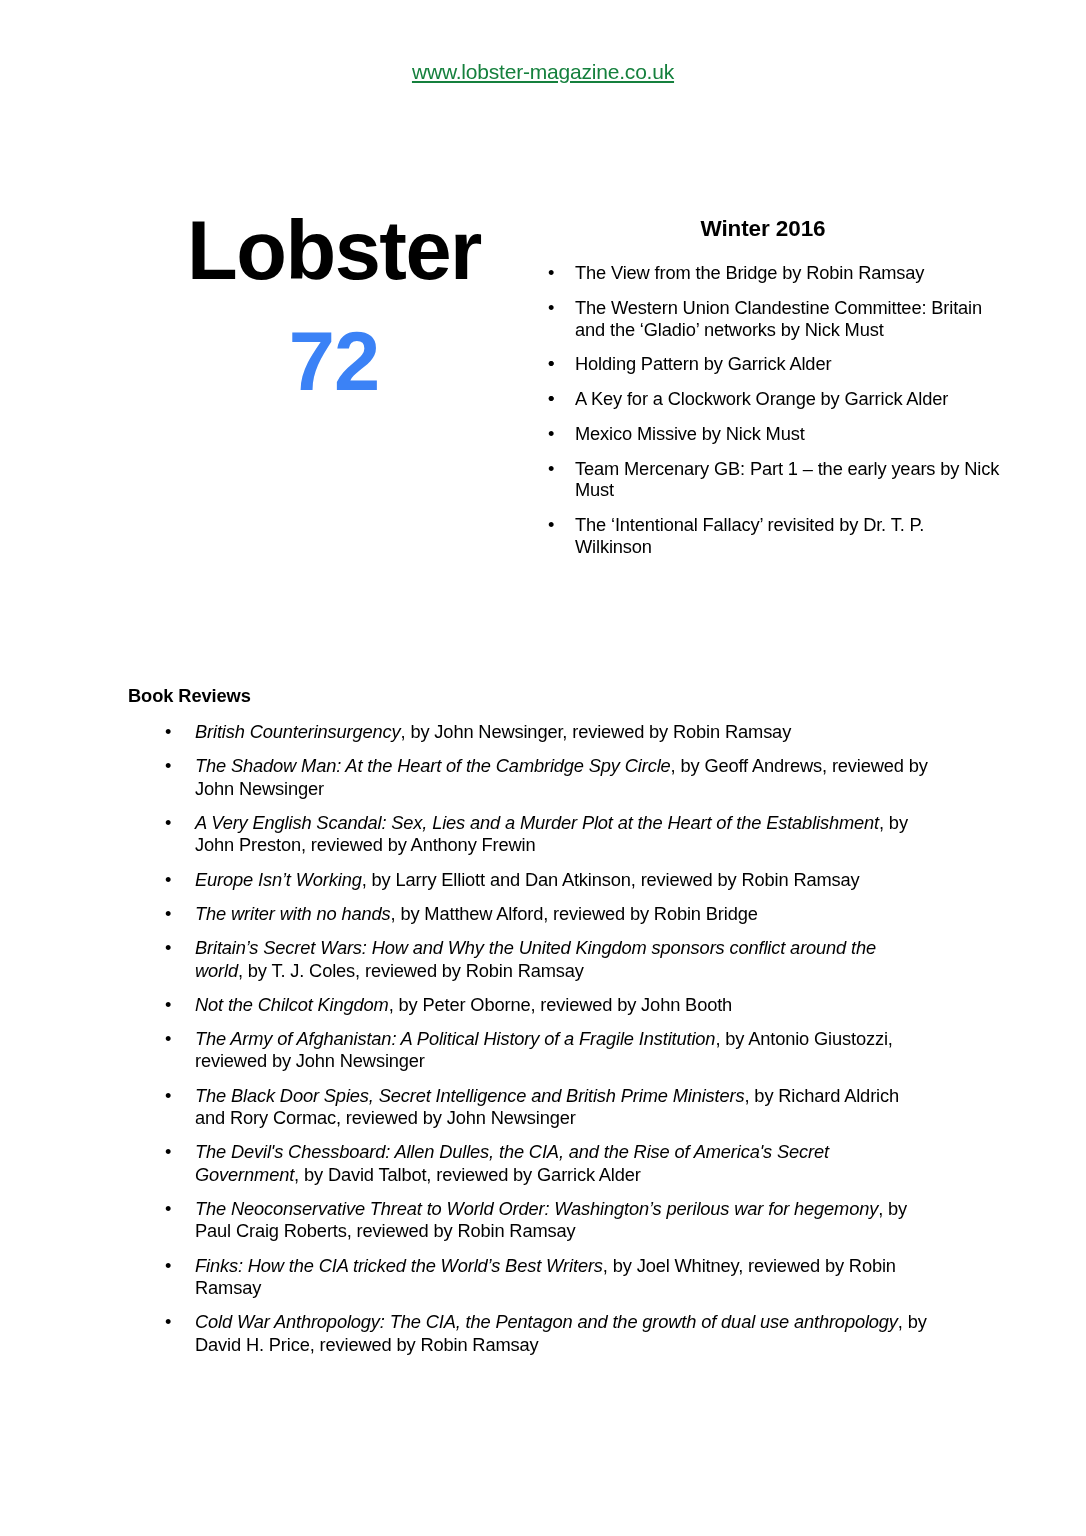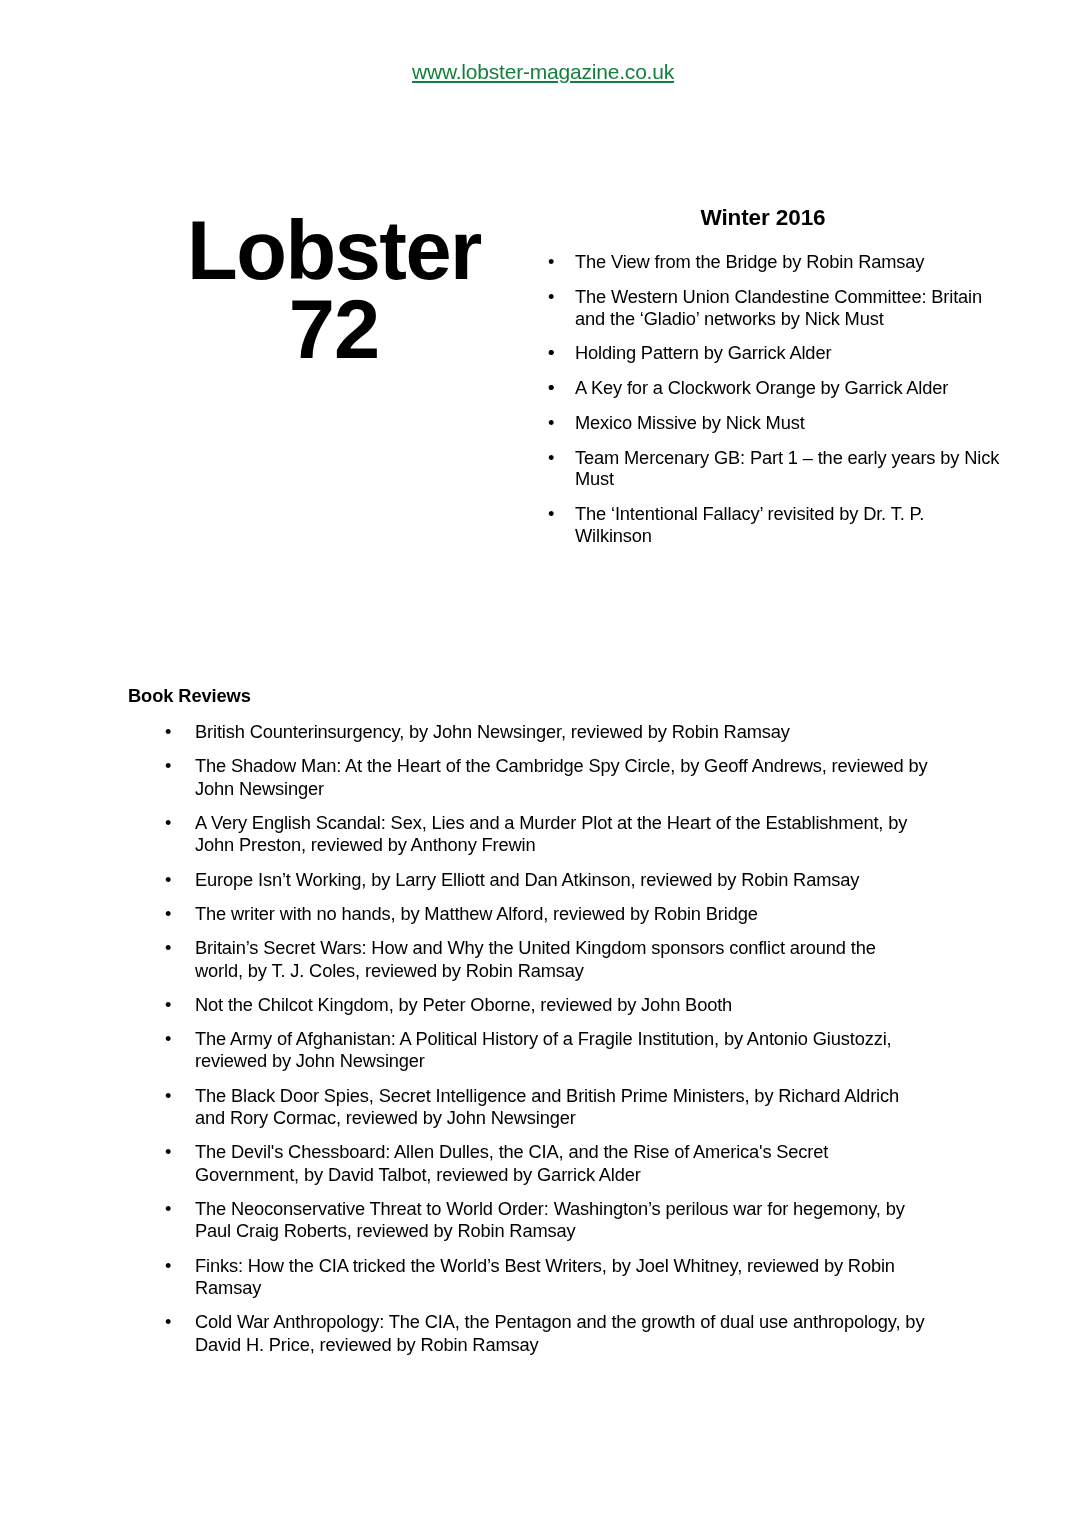--- a/index.html
+++ b/index.html
@@ -55,37 +55,38 @@
     letter-spacing: -1.5px;
     color: #000000;
     display: block;
   }
   .masthead-number {
     font-family: "Liberation Sans", sans-serif;
     font-weight: bold;
     font-size: 83px;
     line-height: 0.96;
     letter-spacing: -1px;
-    color: #000000;
+    color: #3b82f6;
     display: block;
+    margin-top: 32px;
   }
 
   
   .contents {
     position: absolute;
     left: 540px;
     top: 204px;
     width: 462px;
   }
   .contents-heading {
     font-family: "Liberation Sans", sans-serif;
     font-weight: bold;
     font-size: 22.5px;
     text-align: center;
-    margin: 1px 0 20px 0;
+    margin: 12px 0 20px 0;
     padding-right: 16px;
     letter-spacing: -0.1px;
   }
   ul.bullets {
     list-style: none;
     margin: 0;
     padding: 0;
   }
   ul.bullets > li {
     position: relative;
@@ -133,20 +134,21 @@
   }
   ul.review-list > li:last-child { margin-bottom: 0; }
   ul.review-list > li .bullet-dot {
     position: absolute;
     left: 37px;
     top: 0;
     font-size: 18.3px;
     line-height: 1.22;
   }
   .bk-title {
+    font-style: italic;
   }
   .bk-rest {
     font-style: normal;
   }
 </style>
 </head>
 <body>
 
 <div class="page">
 

